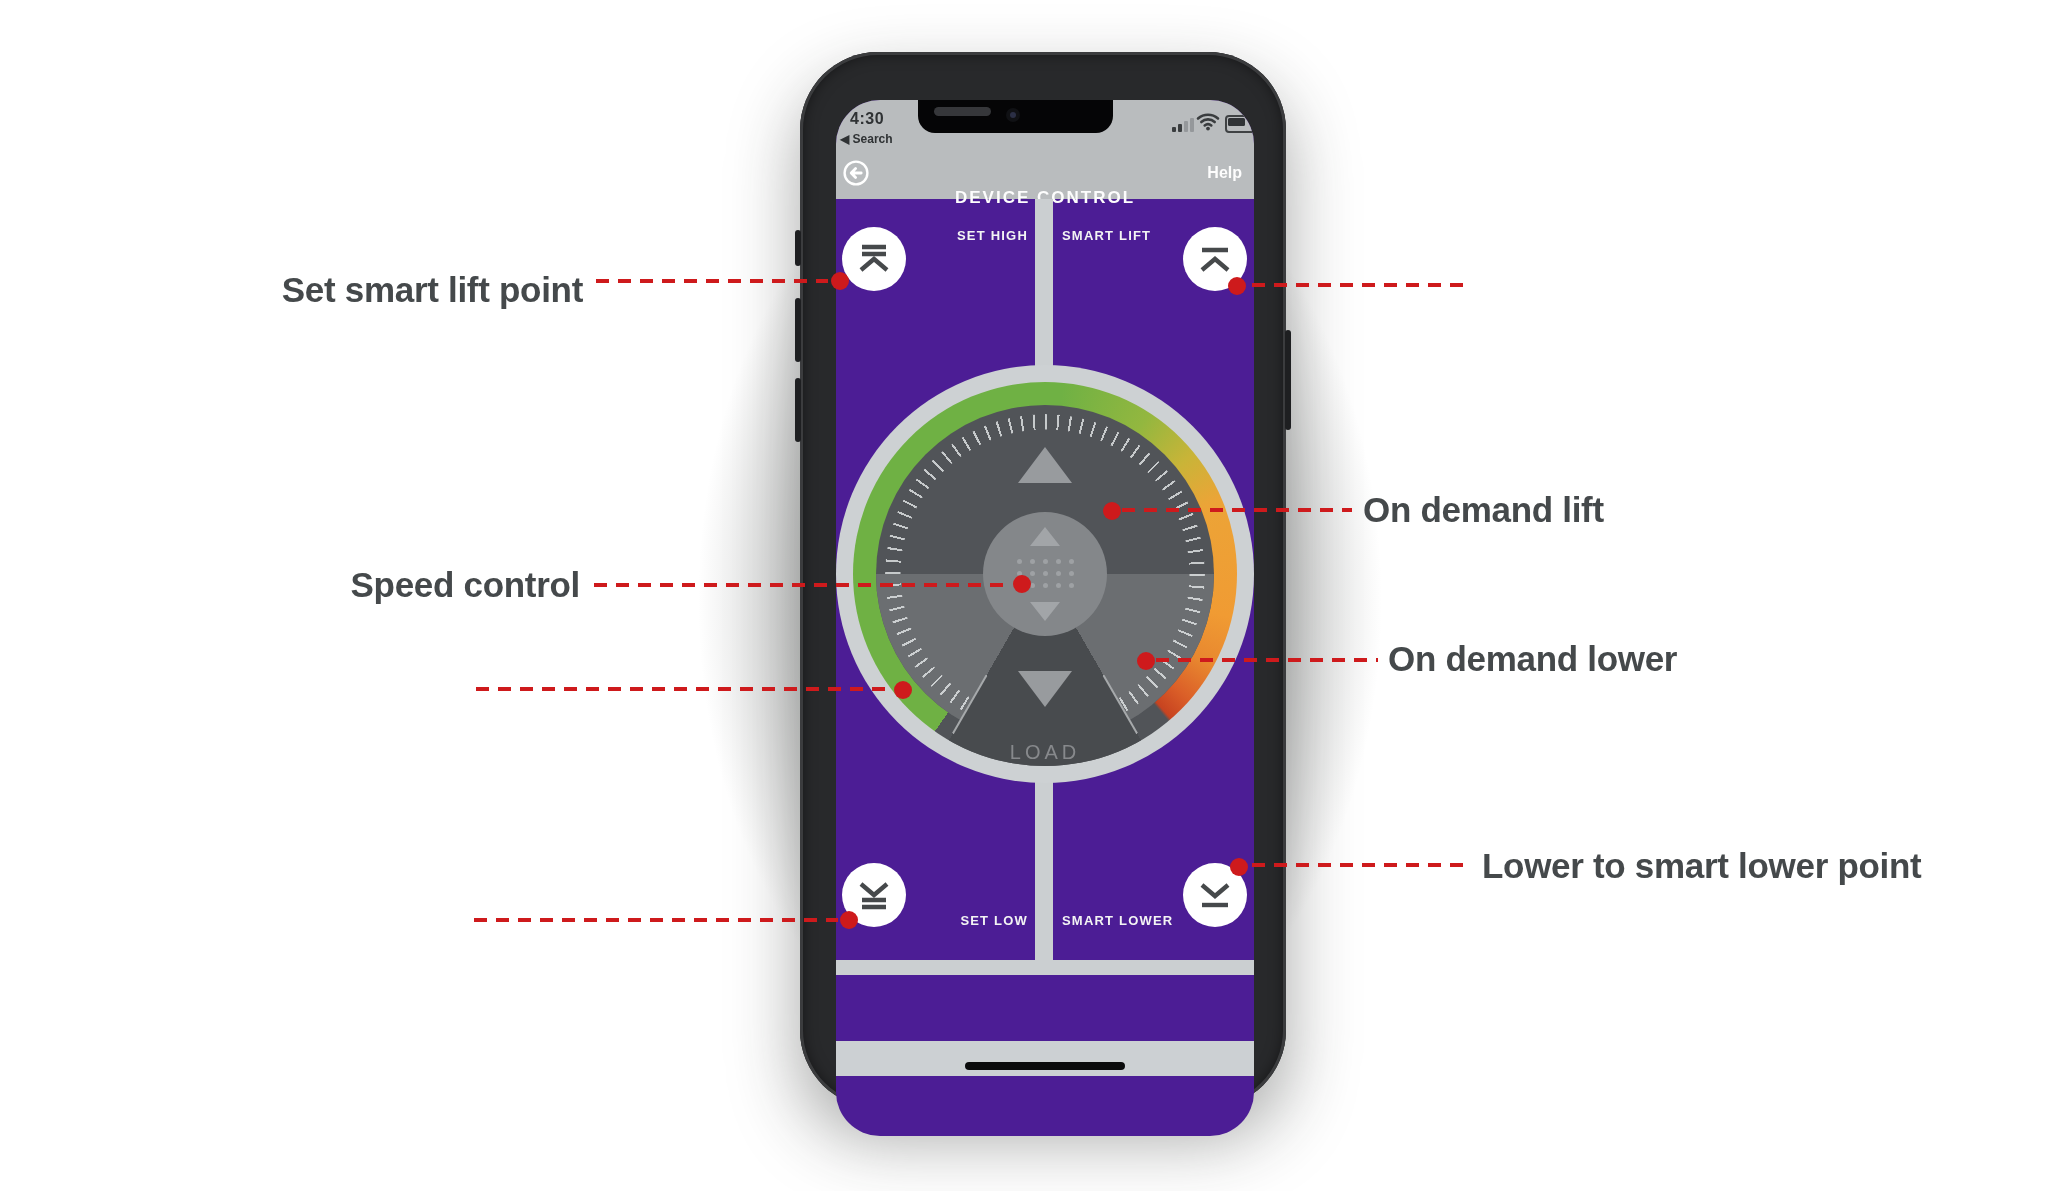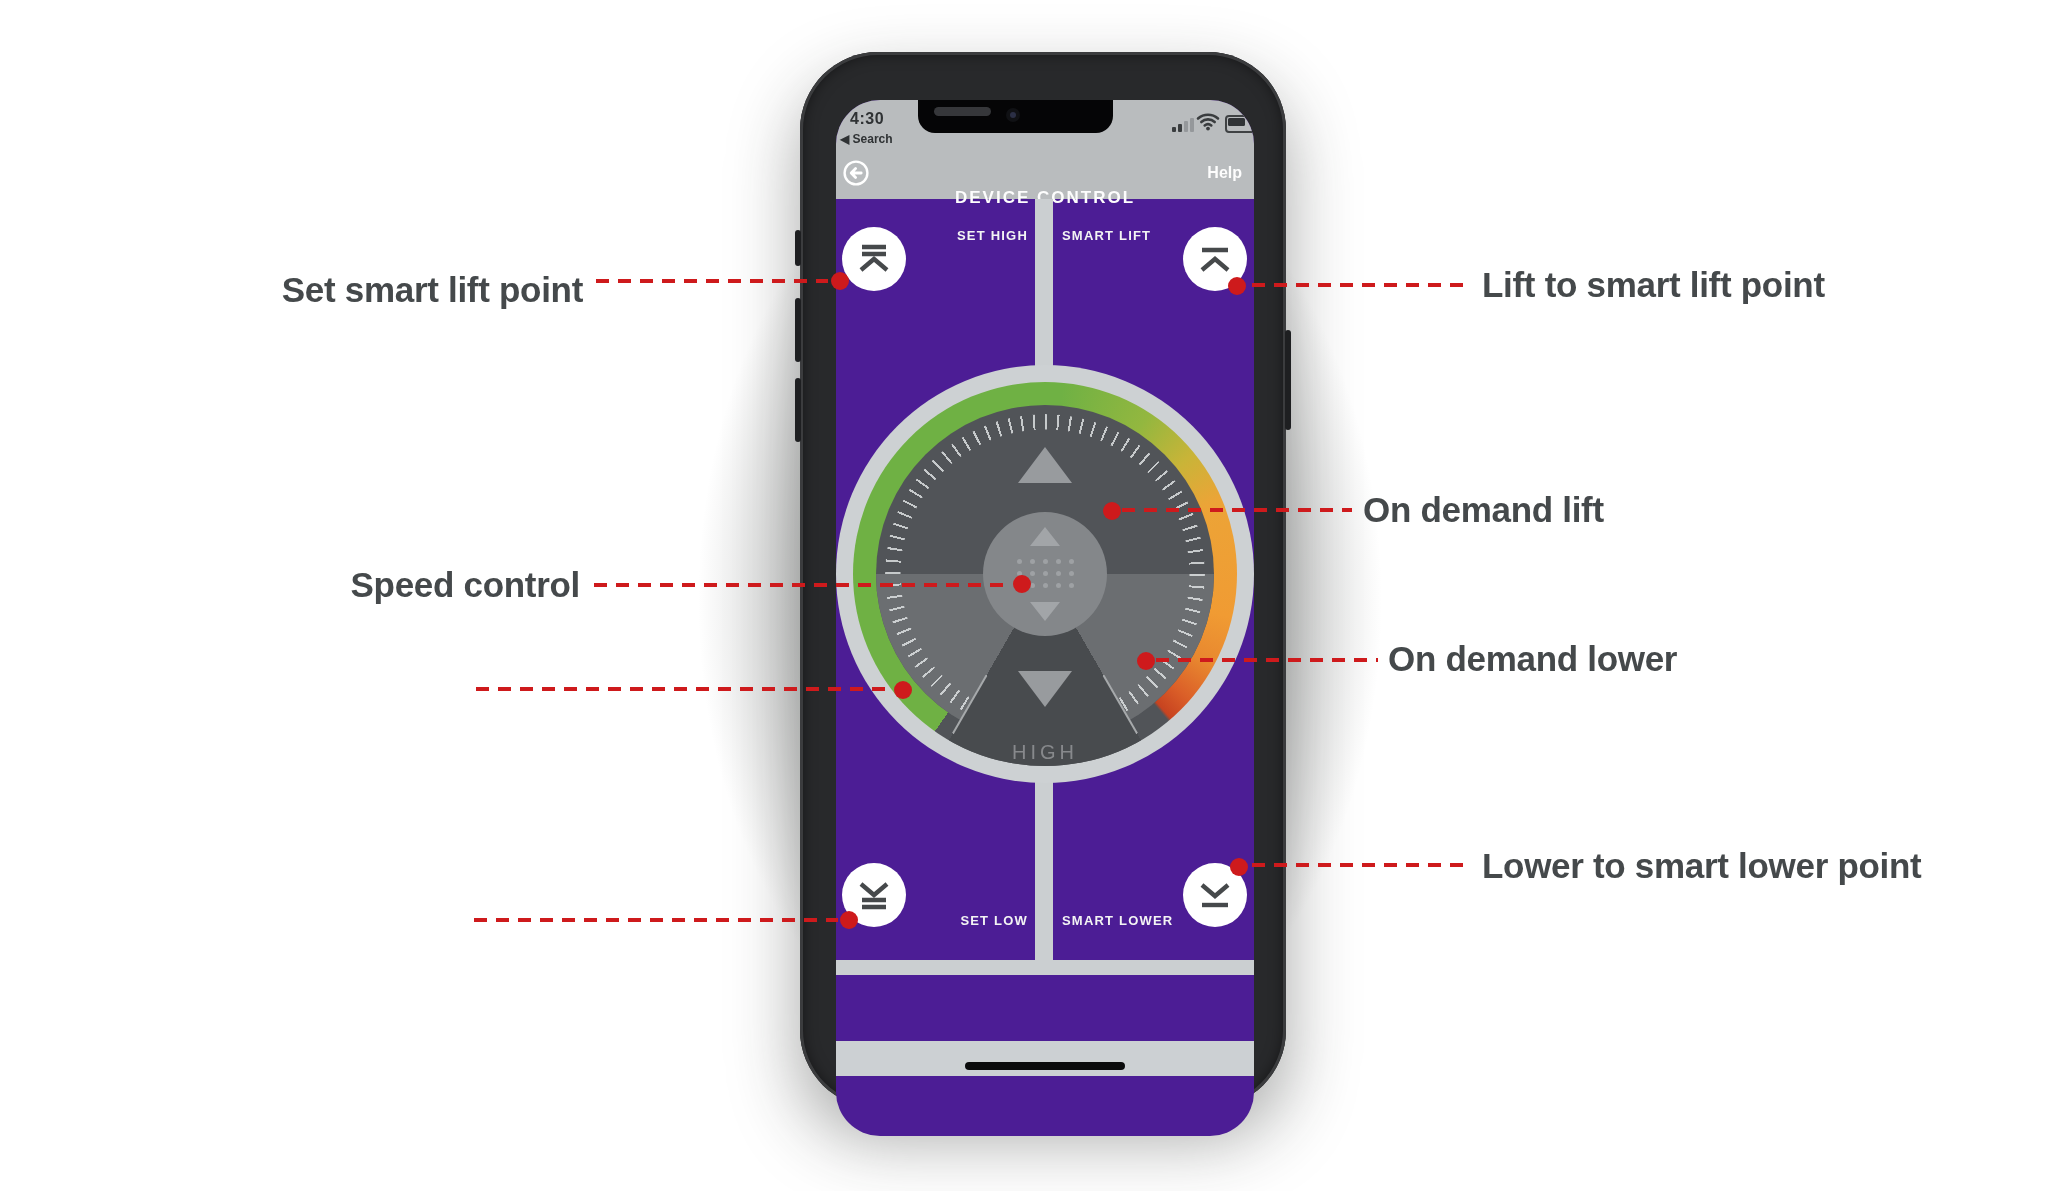--- a/index.html
+++ b/index.html
@@ -194,42 +194,41 @@
           <i></i>
           <i></i>
           <i></i>
           <i></i>
           <i></i>
           <i></i>
           <i></i>
       </div>
       <div class="stri-down"></div>
     </div>
-    <div class="loadtxt">HIGH</div>
+    <div class="loadtxt">LOAD</div>
 
     <div class="homearea">
       <div class="homepill"></div>
     </div>
   </div>
 
   <div class="co" style="right:1465px;top:269px">Set smart lift point</div>
   <div class="dash" style="left:596px;top:279px;width:232px"></div>
   <div class="cdot" style="left:831px;top:272px"></div>
 
   <div class="co" style="right:1468px;top:564px">Speed control</div>
   <div class="dash" style="left:594px;top:583px;width:418px"></div>
   <div class="cdot" style="left:1013px;top:575px"></div>
 
   <div class="dash" style="left:476px;top:687px;width:416px"></div>
   <div class="cdot" style="left:894px;top:681px"></div>
 
   <div class="dash" style="left:474px;top:918px;width:364px"></div>
   <div class="cdot" style="left:840px;top:911px"></div>
 
-  <div class="co" style="left:1482px;top:264px">Lift to smart lift point</div>
   <div class="dash" style="left:1252px;top:283px;width:218px"></div>
   <div class="cdot" style="left:1228px;top:277px"></div>
 
   <div class="co" style="left:1363px;top:489px">On demand lift</div>
   <div class="dash" style="left:1122px;top:508px;width:230px"></div>
   <div class="cdot" style="left:1103px;top:502px"></div>
 
   <div class="co" style="left:1388px;top:638px">On demand lower</div>
   <div class="dash" style="left:1156px;top:658px;width:222px"></div>
   <div class="cdot" style="left:1137px;top:652px"></div>

